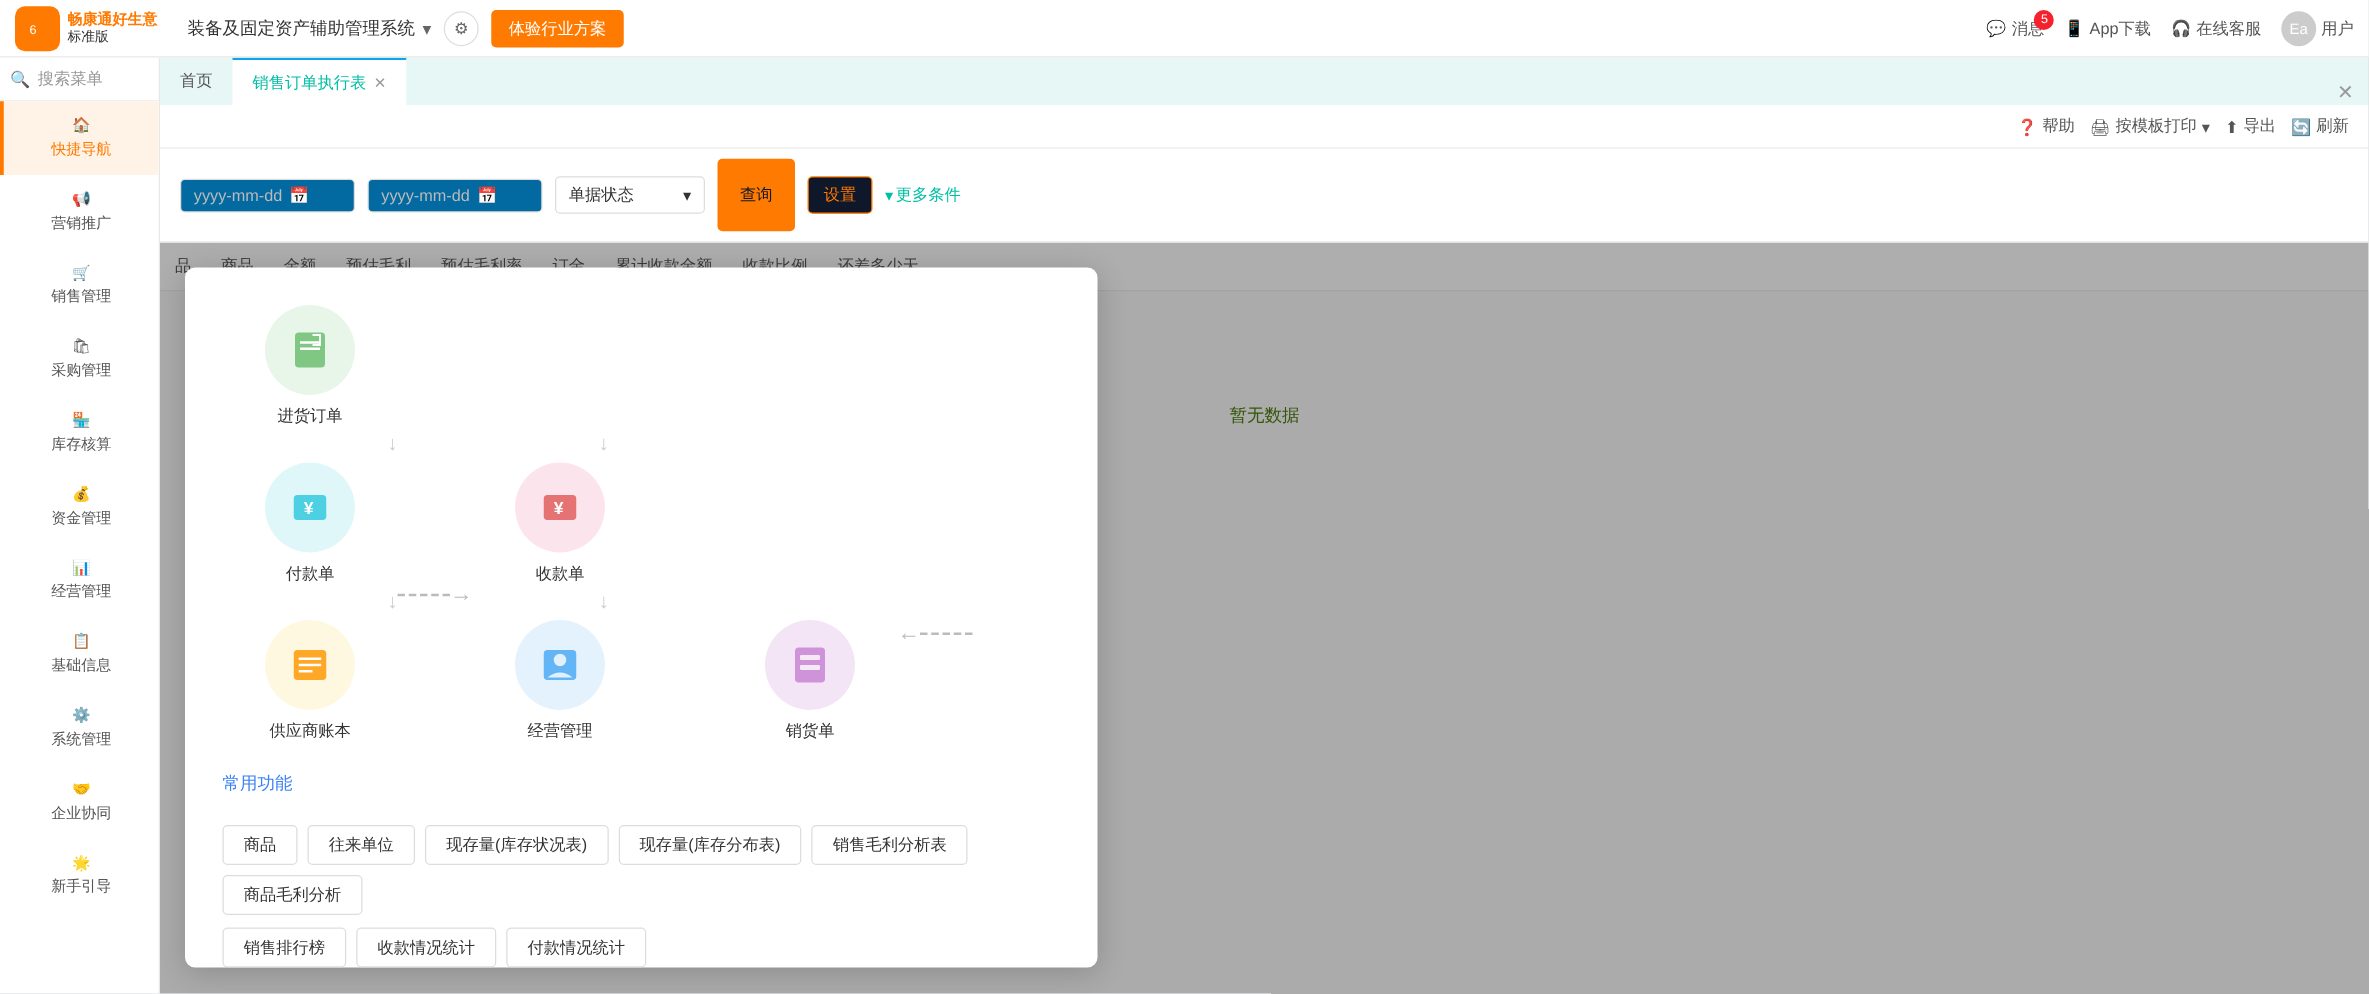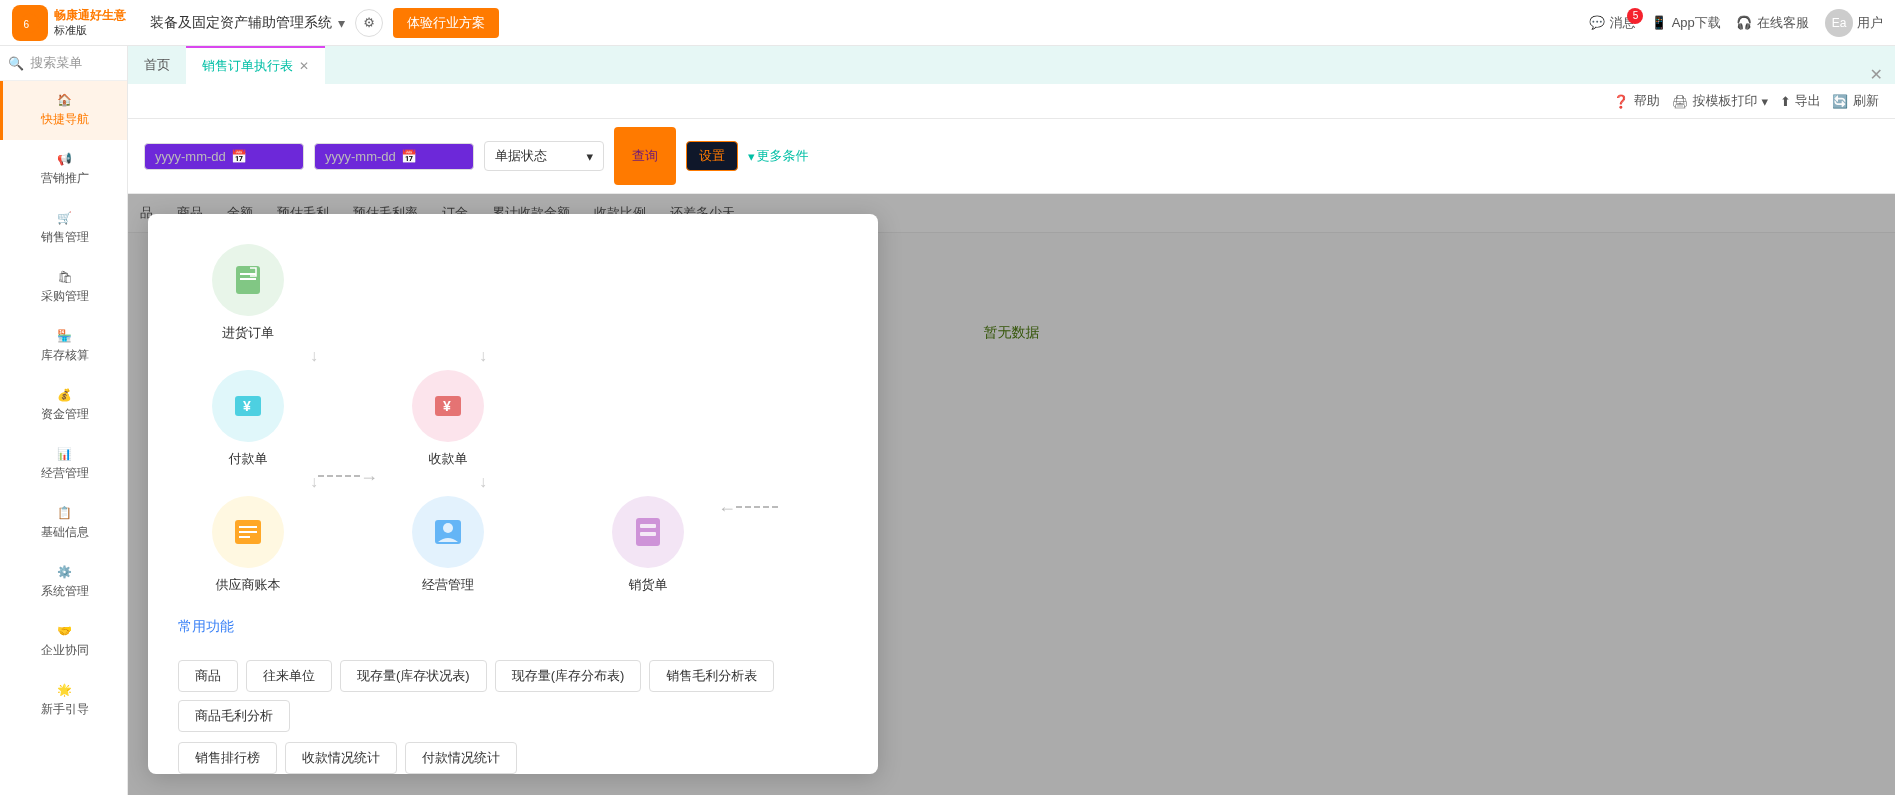--- a/index.html
+++ b/index.html
@@ -29,36 +29,36 @@
 
     
     .sidebar-search { padding: 8px; border-bottom: 1px solid #f0f0f0; display: flex; align-items: center; gap: 6px; color: #999; cursor: pointer; font-size: 13px; }
     .sidebar-item { display: flex; flex-direction: column; align-items: center; padding: 12px 6px; cursor: pointer; color: #555; font-size: 12px; gap: 4px; border-left: 3px solid transparent; }
     .sidebar-item.active { background: #fff3e8; color: #ff7a00; border-left-color: #ff7a00; }
 
     
     .tab-bar { display: flex; align-items: flex-end; background: #e6f7f5; height: 38px; flex-shrink: 0; }
     .tab-item { display: flex; align-items: center; padding: 0 16px; height: 100%; cursor: pointer; font-size: 13px; color: #555; gap: 6px; }
     .tab-item.home { background: transparent; color: #555; }
-    .tab-item.active { background: #fff; color: #00bfa5; border-top: 2px solid #d946ef; }
+    .tab-item.active { background: #fff; color: #00bfa5; border-top: 2px solid #0ea5e9; }
     .tab-close { color: #999; cursor: pointer; font-size: 12px; }
     .tab-close-right { margin-left: auto; padding-right: 12px; color: #999; cursor: pointer; font-size: 16px; }
 
     
     .content-main { flex: 1; background: #f5f5f5; position: relative; overflow: hidden; }
 
     
     .content-toolbar { display: flex; align-items: center; justify-content: flex-end; padding: 8px 16px; background: #fff; border-bottom: 1px solid #e8e8e8; gap: 12px; flex-shrink: 0; }
     .toolbar-btn { display: flex; align-items: center; gap: 4px; color: #555; cursor: pointer; font-size: 13px; }
 
     
     .filter-bar { display: flex; align-items: center; padding: 8px 16px; background: #fff; border-bottom: 1px solid #e8e8e8; gap: 10px; flex-shrink: 0; flex-wrap: wrap; }
-    .filter-date { border: 1px solid #ddd; border-radius: 4px; padding: 5px 10px; font-size: 13px; color: #bbb; background: #6d28d9; display: flex; align-items: center; gap: 6px; width: 160px; }
+    .filter-date { border: 1px solid #ddd; border-radius: 4px; padding: 5px 10px; font-size: 13px; color: #bbb; background: #0369a1; display: flex; align-items: center; gap: 6px; width: 140px; }
     .filter-select { border: 1px solid #ddd; border-radius: 4px; padding: 5px 10px; font-size: 13px; color: #333; background: #fff; min-width: 120px; display: flex; align-items: center; justify-content: space-between; }
-    .query-btn { background: #ff7a00; color: #701a75; border: none; border-radius: 4px; padding: 20px 18px; cursor: pointer; font-size: 13px; }
+    .query-btn { background: #ff7a00; color: #0f172a; border: none; border-radius: 4px; padding: 20px 18px; cursor: pointer; font-size: 13px; }
     .setting-btn { background: #0f172a; color: #ff7a00; border: 1px solid #ff7a00; border-radius: 4px; padding: 5px 12px; cursor: pointer; font-size: 13px; }
     .more-conditions { color: #00bfa5; cursor: pointer; font-size: 13px; display: flex; align-items: center; gap: 2px; }
     .table-header { display: flex; background: #fafafa; border-bottom: 1px solid #e8e8e8; padding: 10px 0; font-size: 13px; color: #555; font-weight: 500; }
     .table-col { padding: 0 12px; white-space: nowrap; flex-shrink: 0; }
     .no-data { display: flex; align-items: center; justify-content: center; height: 200px; color: #4d7c0f; font-size: 14px; }
 
     
     .modal-overlay { position: absolute; top: 0; left: 0; right: 0; bottom: 0; background: rgba(0,0,0,0.3); z-index: 100; display: flex; align-items: flex-start; justify-content: flex-start; padding: 20px; }
     .modal { background: #fff; border-radius: 8px; padding: 30px; width: 730px; max-height: 560px; overflow: hidden; box-shadow: 0 4px 24px rgba(0,0,0,0.18); position: relative; }
 

